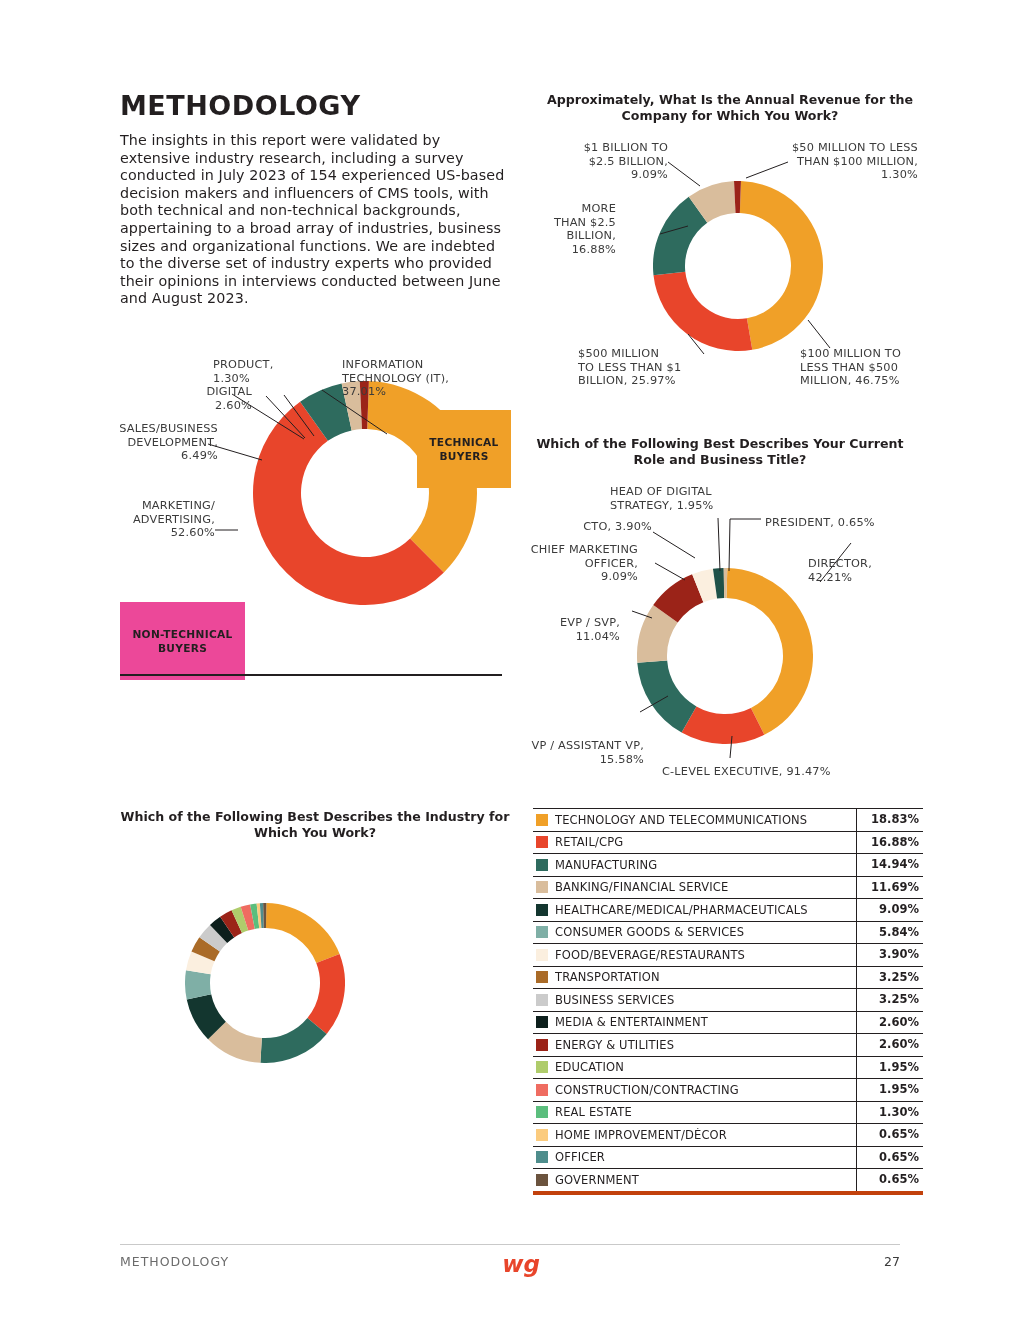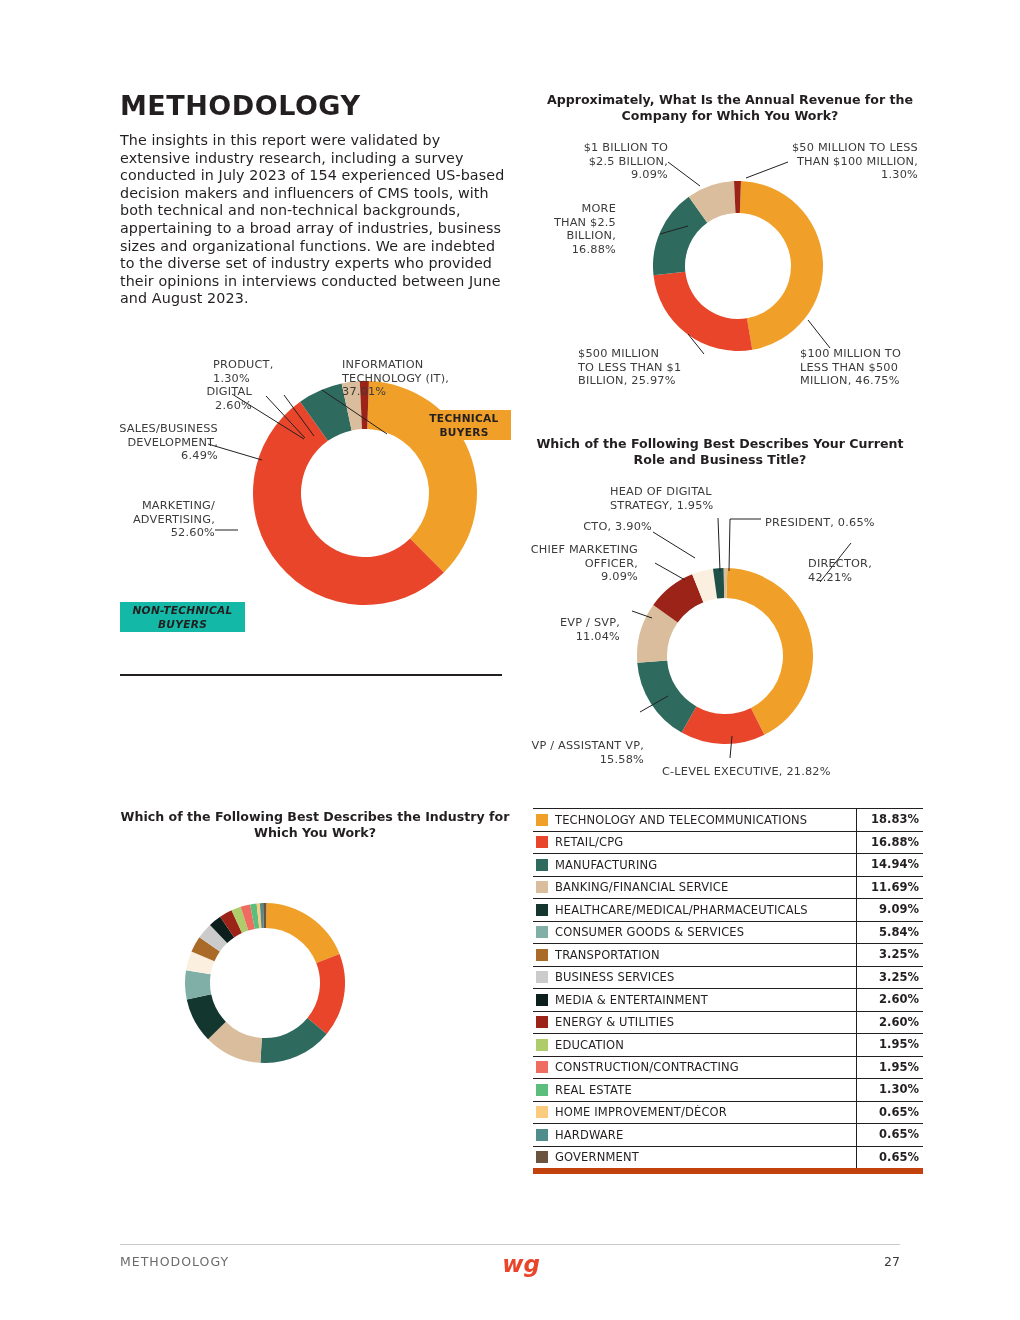--- a/index.html
+++ b/index.html
@@ -41,40 +41,40 @@
     position:absolute;font-size:11.3px;line-height:13.6px;color:#3b3b3b;
     letter-spacing:.2px;white-space:pre-line;
   }
   .lab.r{text-align:right;}
   .lab.l{text-align:left;}
   .lab.c{}
 
   
   .badge{
     position:absolute;text-align:center;font-size:10.6px;font-weight:700;
-    line-height:14px;color:#231f20;padding:1px 6px;letter-spacing:.3px;
+    line-height:14px;color:#231f20;padding:25px 6px;letter-spacing:.3px;
   }
   #tech-badge{left:417px;top:402px;width:82px;background:#F0A028;}
-  #nontech-badge{left:120px;top:594px;width:113px;background:#14b8a6;font-style:italic;}
+  #nontech-badge{left:120px;top:594px;width:113px;background:#ec4899;}
 
   
   #divider{left:120px;top:666px;width:382px;height:2px;background:#231f20;}
 
   
   #industry-table{position:absolute;left:533px;top:800px;width:390px;}
   #industry-table .thead{
     display:flex;justify-content:space-between;align-items:flex-end;
     font-size:11.6px;font-weight:700;letter-spacing:.35px;color:#231f20;
     padding:0 3px 6px 3px;
   }
   #industry-table .row{
     display:flex;align-items:center;height:21.5px;
     border-top:1px solid #231f20;
   }
-  #industry-table .row:last-child{border-bottom:6px solid #c2410c;}
+  #industry-table .row:last-child{border-bottom:4px solid #c2410c;}
   #industry-table .sw{
     width:12px;height:12px;flex:0 0 12px;margin:0 7px 0 3px;
   }
   #industry-table .nm{
     flex:1 1 auto;font-size:11.5px;letter-spacing:.15px;color:#231f20;
     white-space:nowrap;overflow:hidden;
   }
   #industry-table .pc{
     flex:0 0 62px;text-align:right;padding-right:4px;
     font-size:11.5px;font-weight:700;color:#231f20;
@@ -234,21 +234,21 @@
 STRATEGY, 1.95%</div>
   <div class="abs lab r" style="left:570px;top:512px;width:82px;">CTO, 3.90%</div>
   <div class="abs lab l" style="left:765px;top:508px;width:120px;">PRESIDENT, 0.65%</div>
   <div class="abs lab r" style="left:520px;top:535px;width:118px;">CHIEF MARKETING
 OFFICER,
 9.09%</div>
   <div class="abs lab r" style="left:540px;top:608px;width:80px;">EVP / SVP,
 11.04%</div>
   <div class="abs lab r" style="left:520px;top:731px;width:124px;">VP / ASSISTANT VP,
 15.58%</div>
-  <div class="abs lab c" style="left:662px;top:757px;width:200px;">C-LEVEL EXECUTIVE, 21.82%</div>
+  <div class="abs lab c" style="left:662px;top:757px;width:200px;">C-LEVEL EXECUTIVE, 91.47%</div>
   <div class="abs lab c" style="left:808px;top:549px;width:96px;">DIRECTOR,
 42.21%</div>
 
   <div id="industry-table">
     <div id="industry-table-body">
         <div class="row">
           <span class="sw" style="background: rgb(240, 160, 40);"></span>
           <span class="nm">TECHNOLOGY AND TELECOMMUNICATIONS</span>
           <span class="pc">18.83%</span>
         </div>
@@ -271,20 +271,25 @@
           <span class="sw" style="background: rgb(19, 54, 47);"></span>
           <span class="nm">HEALTHCARE/MEDICAL/PHARMACEUTICALS</span>
           <span class="pc">9.09%</span>
         </div>
         <div class="row">
           <span class="sw" style="background: rgb(127, 175, 166);"></span>
           <span class="nm">CONSUMER GOODS &amp; SERVICES</span>
           <span class="pc">5.84%</span>
         </div>
         <div class="row">
+          <span class="sw" style="background: rgb(251, 239, 223);"></span>
+          <span class="nm">FOOD/BEVERAGE/RESTAURANTS</span>
+          <span class="pc">3.90%</span>
+        </div>
+        <div class="row">
           <span class="sw" style="background: rgb(170, 107, 40);"></span>
           <span class="nm">TRANSPORTATION</span>
           <span class="pc">3.25%</span>
         </div>
         <div class="row">
           <span class="sw" style="background: rgb(203, 203, 203);"></span>
           <span class="nm">BUSINESS SERVICES</span>
           <span class="pc">3.25%</span>
         </div>
         <div class="row">
@@ -312,21 +317,21 @@
           <span class="nm">REAL ESTATE</span>
           <span class="pc">1.30%</span>
         </div>
         <div class="row">
           <span class="sw" style="background: rgb(251, 203, 126);"></span>
           <span class="nm">HOME IMPROVEMENT/DÉCOR</span>
           <span class="pc">0.65%</span>
         </div>
         <div class="row">
           <span class="sw" style="background: rgb(78, 141, 140);"></span>
-          <span class="nm">HARDWARE</span>
+          <span class="nm">OFFICER</span>
           <span class="pc">0.65%</span>
         </div>
         <div class="row">
           <span class="sw" style="background: rgb(107, 83, 62);"></span>
           <span class="nm">GOVERNMENT</span>
           <span class="pc">0.65%</span>
         </div>
       </div>
   </div>
 

